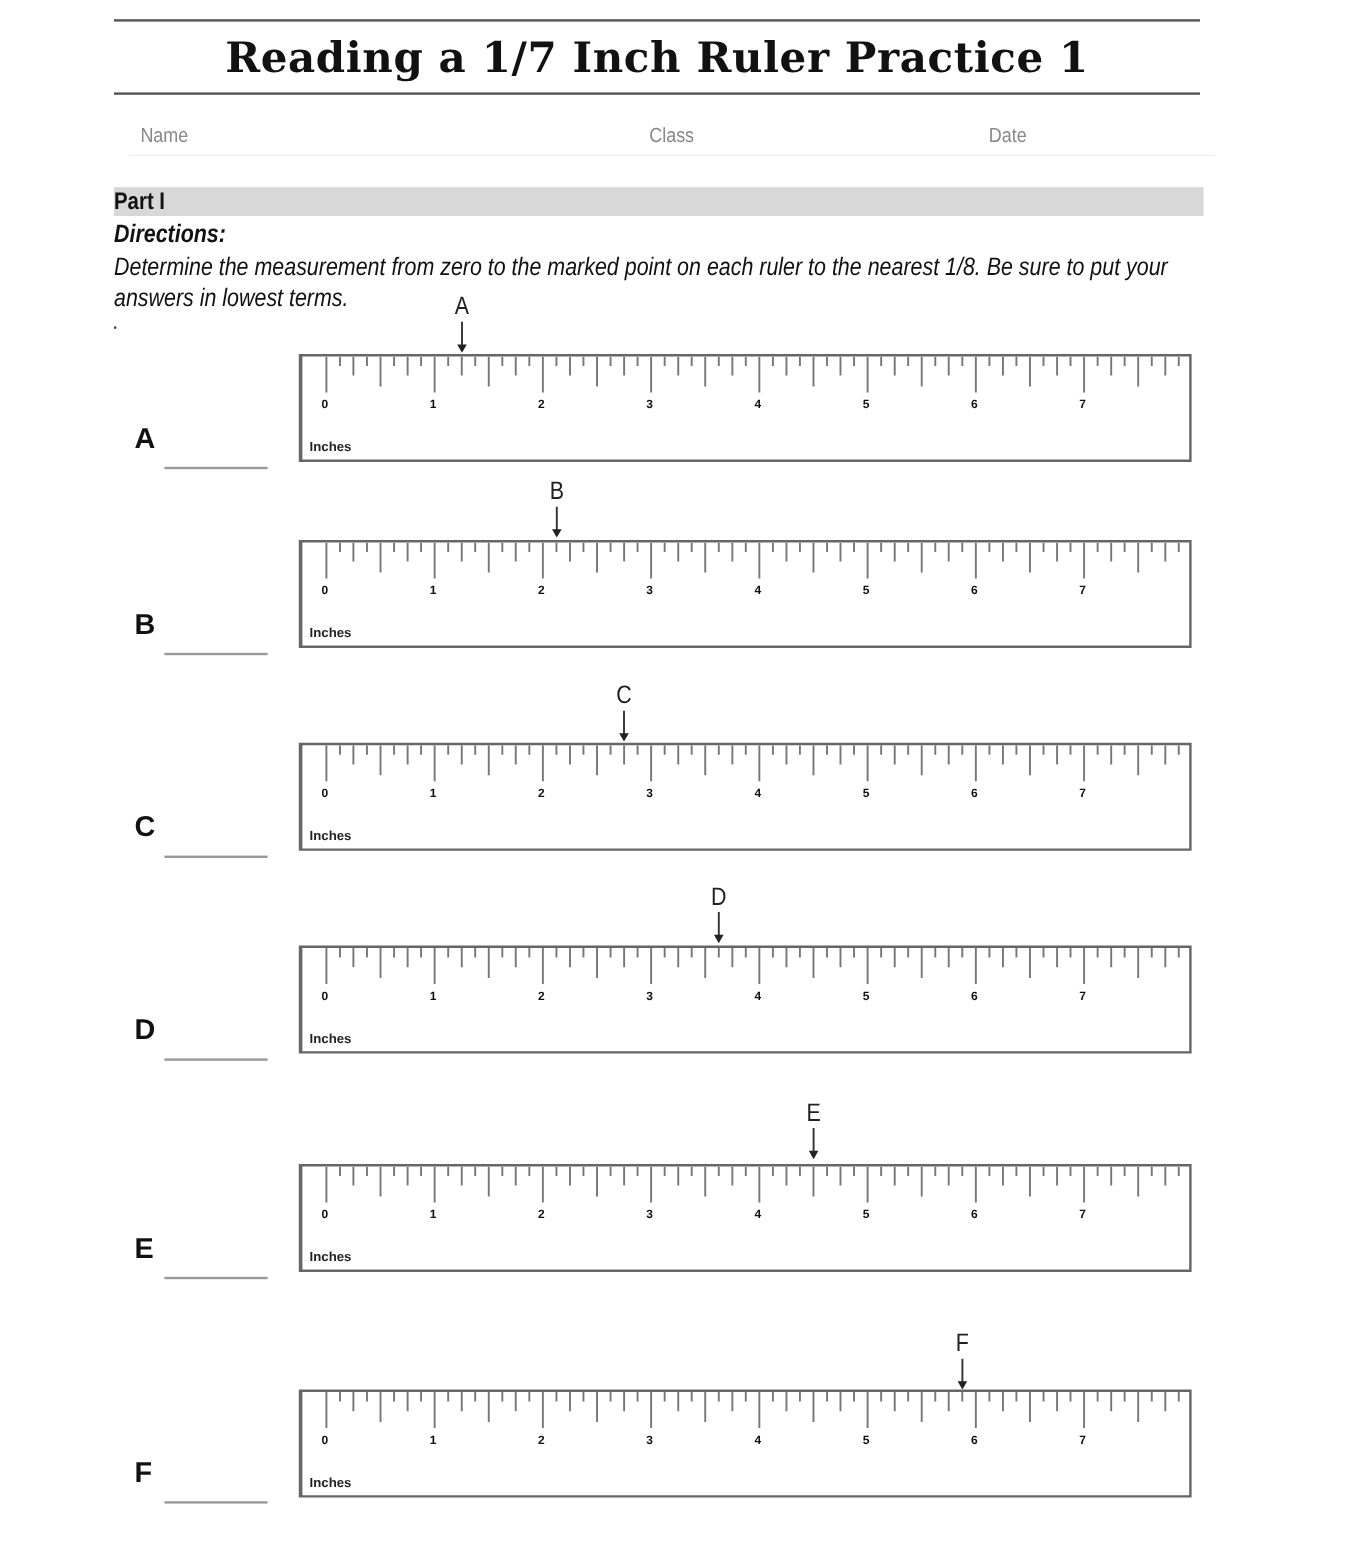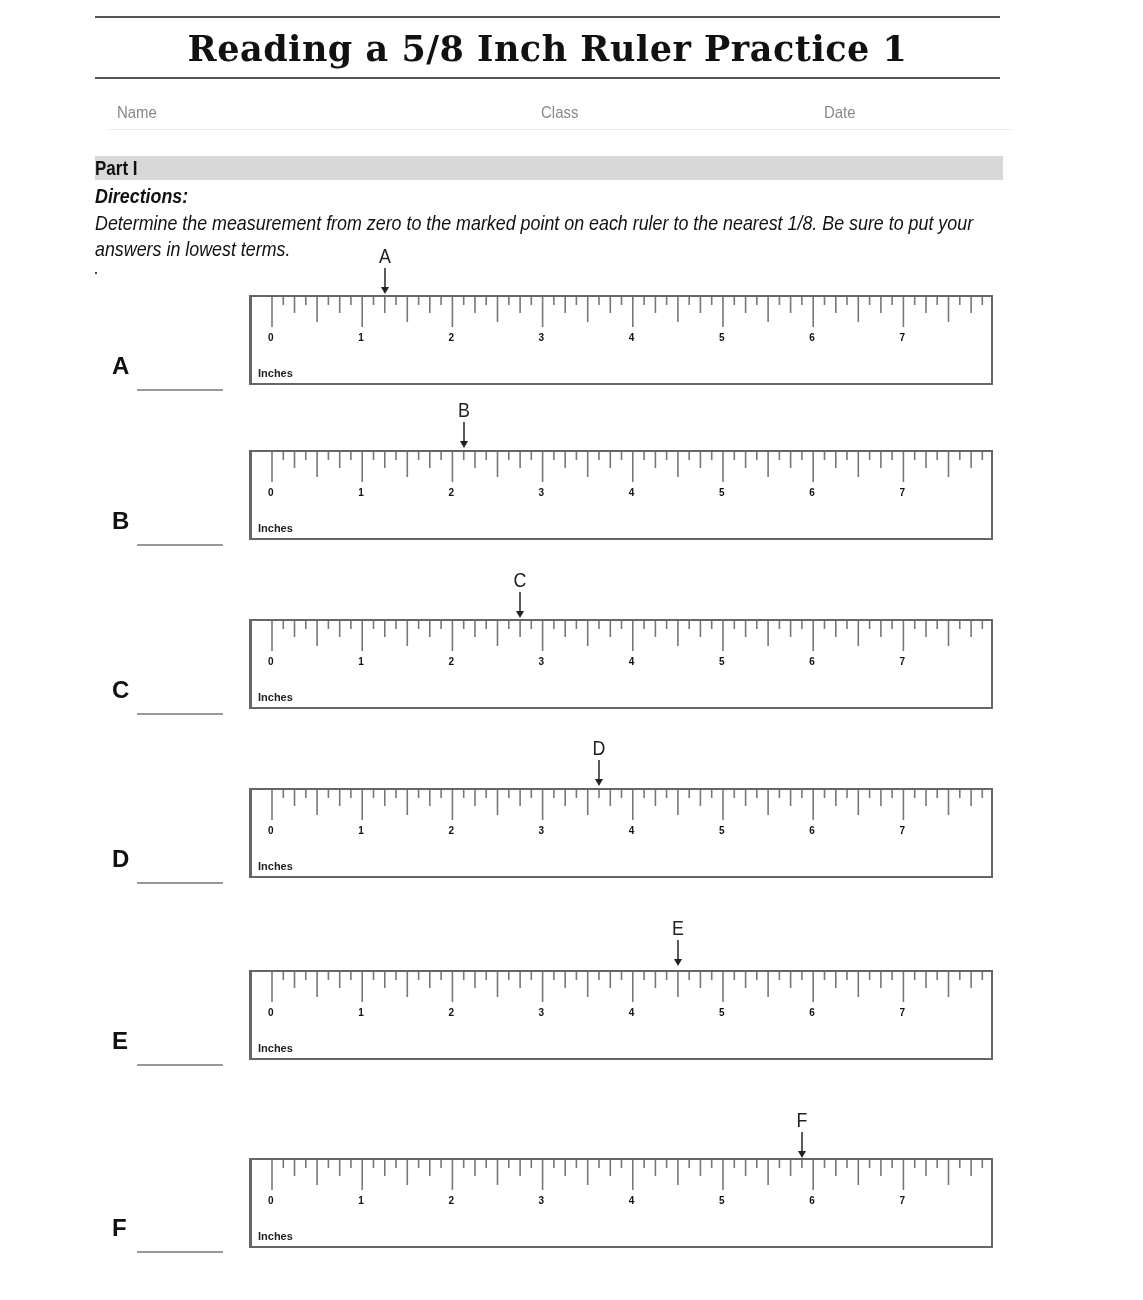--- a/index.html
+++ b/index.html
@@ -20,21 +20,21 @@
   .ruler svg { position:absolute; left:0; top:0; }
   .inches-label { position:absolute; left:6px; bottom:4px; font-weight:bold; font-size:11px; color:#222; }
   .marker { position:absolute; width:30px; text-align:center; }
   .marker-letter { display:block; font-size:21px; color:#222; transform:scaleX(0.85); }
   .marker-arrow { display:block; margin:0 auto; }
 </style>
 </head>
 <body>
 
 <div class="rule" style="top:16px;"></div>
-<div class="title">Reading a 5/8 Inch Ruler Practice 1</div>
+<div class="title">Reading a 1/7 Inch Ruler Practice 1</div>
 <div class="rule" style="top:77px;"></div>
 
 <div class="meta-row">
   <span class="meta" style="left:9px;">Name</span>
   <span class="meta" style="left:433px;">Class</span>
   <span class="meta" style="left:716px;">Date</span>
 </div>
 
 <div class="part-bar">
   <span class="part-label">Part I</span>

